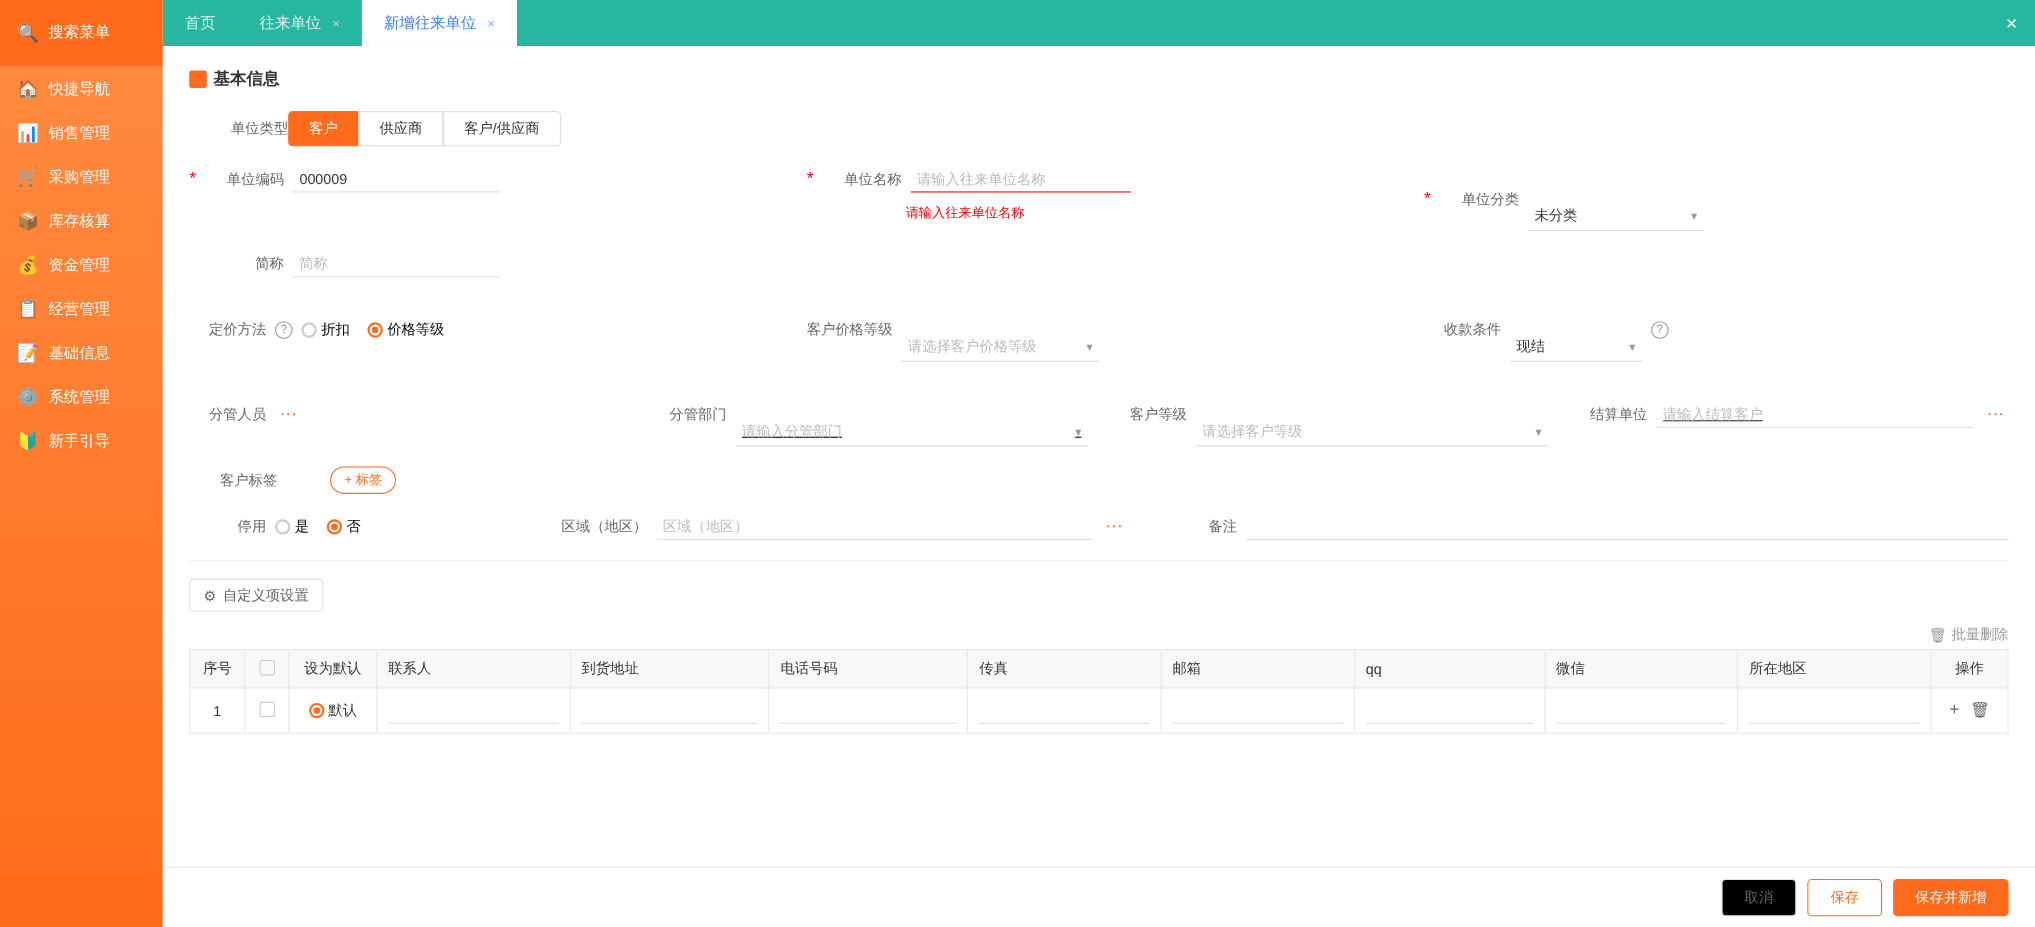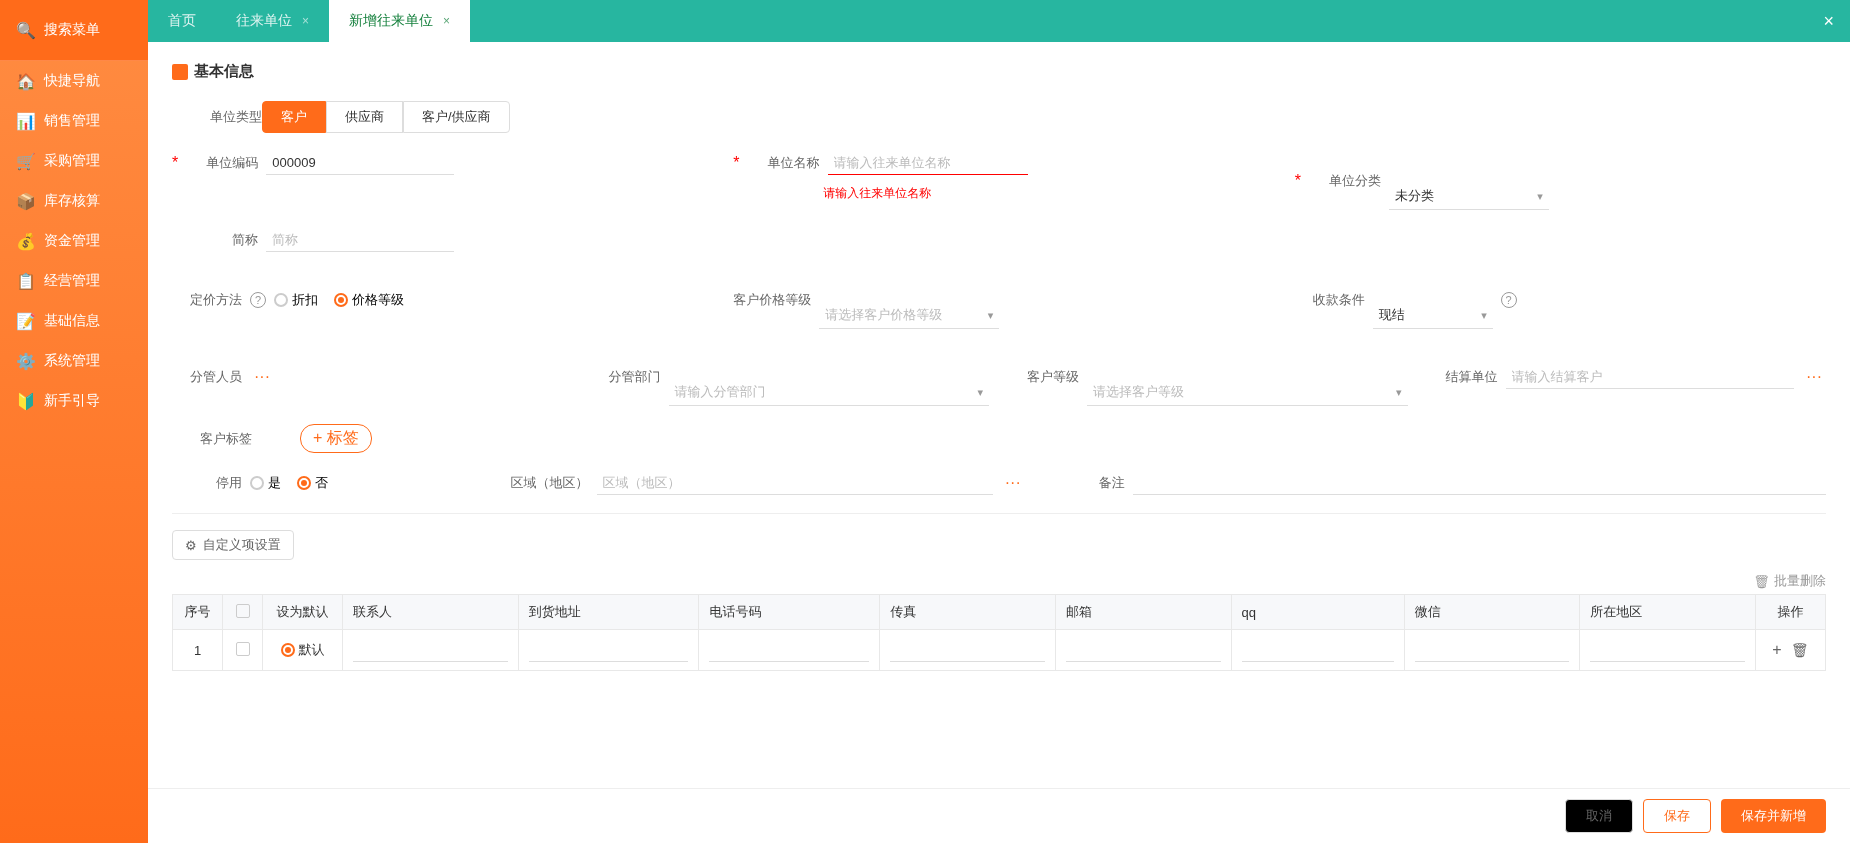--- a/index.html
+++ b/index.html
@@ -54,21 +54,21 @@
       padding: 0 20px;
       height: 42px;
       color: rgba(255,255,255,0.85);
       font-size: 14px;
       cursor: pointer;
       position: relative;
       gap: 6px;
     }
     .tab.active {
       background: #fff;
-      color: #15803d;
+      color: #3b82f6;
       border-radius: 0;
     }
     .tab-close {
       font-size: 12px;
       margin-left: 4px;
       opacity: 0.7;
     }
     .tab-bar-close {
       margin-left: auto;
       color: #fff;
@@ -227,21 +227,21 @@
       padding: 0 4px;
     }
 
     
     .tag-btn {
       border: 1px solid #ff6b1a;
       color: #ff6b1a;
       background: #fff;
       border-radius: 14px;
       padding: 3px 12px;
-      font-size: 16px;
+      font-size: 12px;
       cursor: pointer;
     }
 
     
     .help-icon {
       width: 16px; height: 16px;
       border-radius: 50%;
       border: 1px solid #999;
       color: #999;
       font-size: 11px;
@@ -513,37 +513,37 @@
 
     <div class="form-row" style="gap:20px; align-items: center; margin-bottom: 18px;">
 
       <div class="form-field" style="flex:1;">
         <span class="form-label">分管人员</span>
         <span class="ellipsis-btn">···</span>
       </div>
 
       <div class="form-field" style="flex:1;">
         <span class="form-label">分管部门</span>
-        <div class="form-select-wrap" style="min-width:140px; flex:1;">
+        <div class="form-select-wrap" style="min-width:140px; flex:1;text-decoration:underline;">
           <span class="form-select-placeholder">请输入分管部门</span>
           <span class="chevron-icon">▾</span>
         </div>
       </div>
 
       <div class="form-field" style="flex:1;">
         <span class="form-label">客户等级</span>
         <div class="form-select-wrap" style="min-width:140px; flex:1;">
           <span class="form-select-placeholder">请选择客户等级</span>
           <span class="chevron-icon">▾</span>
         </div>
       </div>
 
       <div class="form-field" style="flex:1;">
         <span class="form-label">结算单位</span>
-        <input class="form-input" type="text" style="min-width: 130px; flex: 1 1 0%;" placeholder="请输入结算客户">
+        <input class="form-input" type="text" style="min-width: 130px; flex: 1 1 0%; text-decoration: underline;" placeholder="请输入结算客户">
         <span class="ellipsis-btn">···</span>
       </div>
     </div>
 
     <div class="form-row" style="align-items: center; margin-bottom: 18px; gap: 40px;">
       <span class="form-label" style="min-width:80px;text-align:right;margin-right:8px;">客户标签</span>
       <button class="tag-btn">+ 标签</button>
     </div>
 
     <div class="form-row" style="gap:30px; align-items: center; margin-bottom: 18px;">

